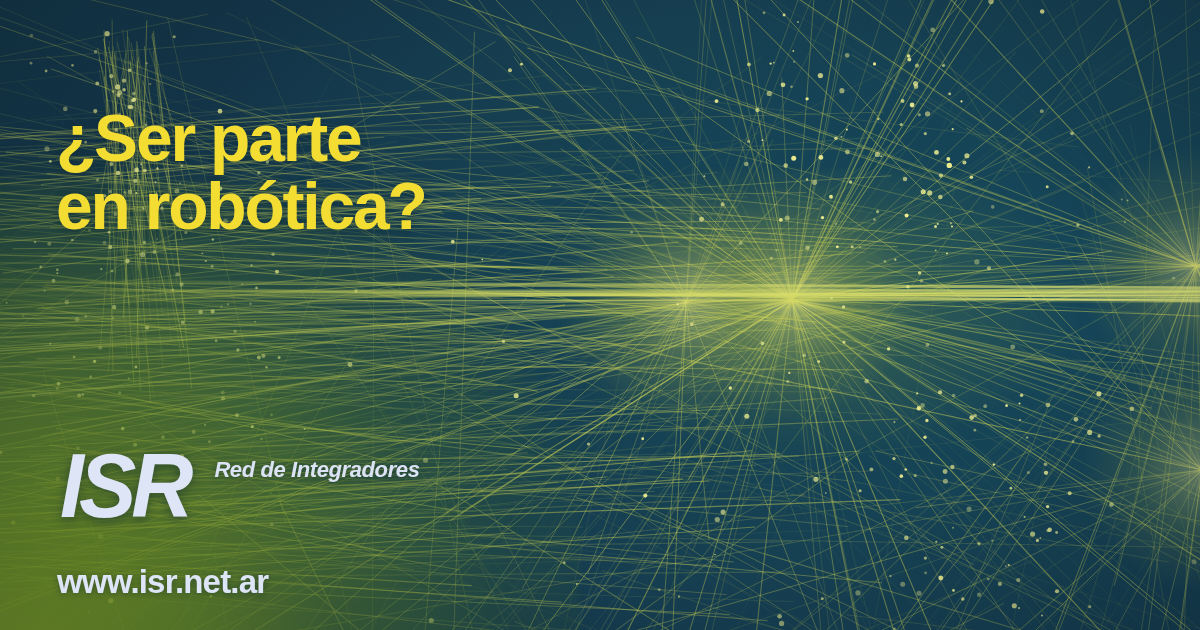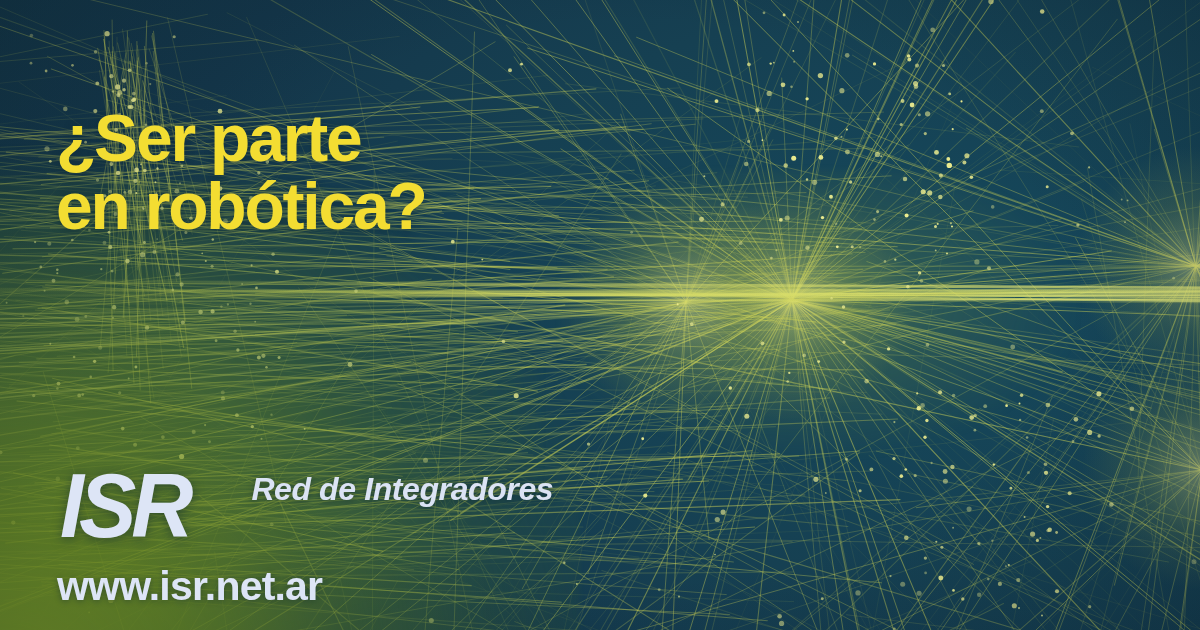--- a/index.html
+++ b/index.html
@@ -87,59 +87,58 @@
     line-height: 68px;
     letter-spacing: -2.2px;
     text-shadow: 0 2px 10px rgba(12,38,50,0.45);
   }
   .headline .ln { display: block; white-space: pre; }
 
   
   .logo-row {
     position: absolute;
     left: 60px;
-    top: 460px;
+    top: 440px;
     z-index: 6;
     display: flex;
     align-items: flex-start;
-    gap: 37px;
   }
   .logo-mark {
     color: #dde5f6;
     font-size: 86px;
     font-weight: 700;
     font-style: italic;
     letter-spacing: -5px;
     line-height: 86px;
     text-shadow: 0 2px 10px rgba(10,35,48,0.5);
     transform: scaleY(1.06);
     transform-origin: left top;
   }
   .logo-tag {
     margin-left: 26px;
     margin-top: 14px;
     color: #dbe3f4;
-    font-size: 32px;
+    font-size: 22px;
     font-weight: 700;
     font-style: italic;
     line-height: 31px;
     letter-spacing: -0.4px;
     text-shadow: 0 1px 6px rgba(10,35,48,0.5);
     text-align: center;
   }
   .logo-tag span { display: block; white-space: pre; }
 
   
   .url {
     position: absolute;
     left: 57px;
     top: 563px;
     z-index: 6;
     color: #dde5f6;
-    font-size: 41px;
+    font-size: 33px;
     font-weight: 700;
     letter-spacing: -0.8px;
     text-shadow: 0 1px 6px rgba(10,35,48,0.45);
   }
 </style>
 </head>
 <body>
 
 <div id="banner">
 

